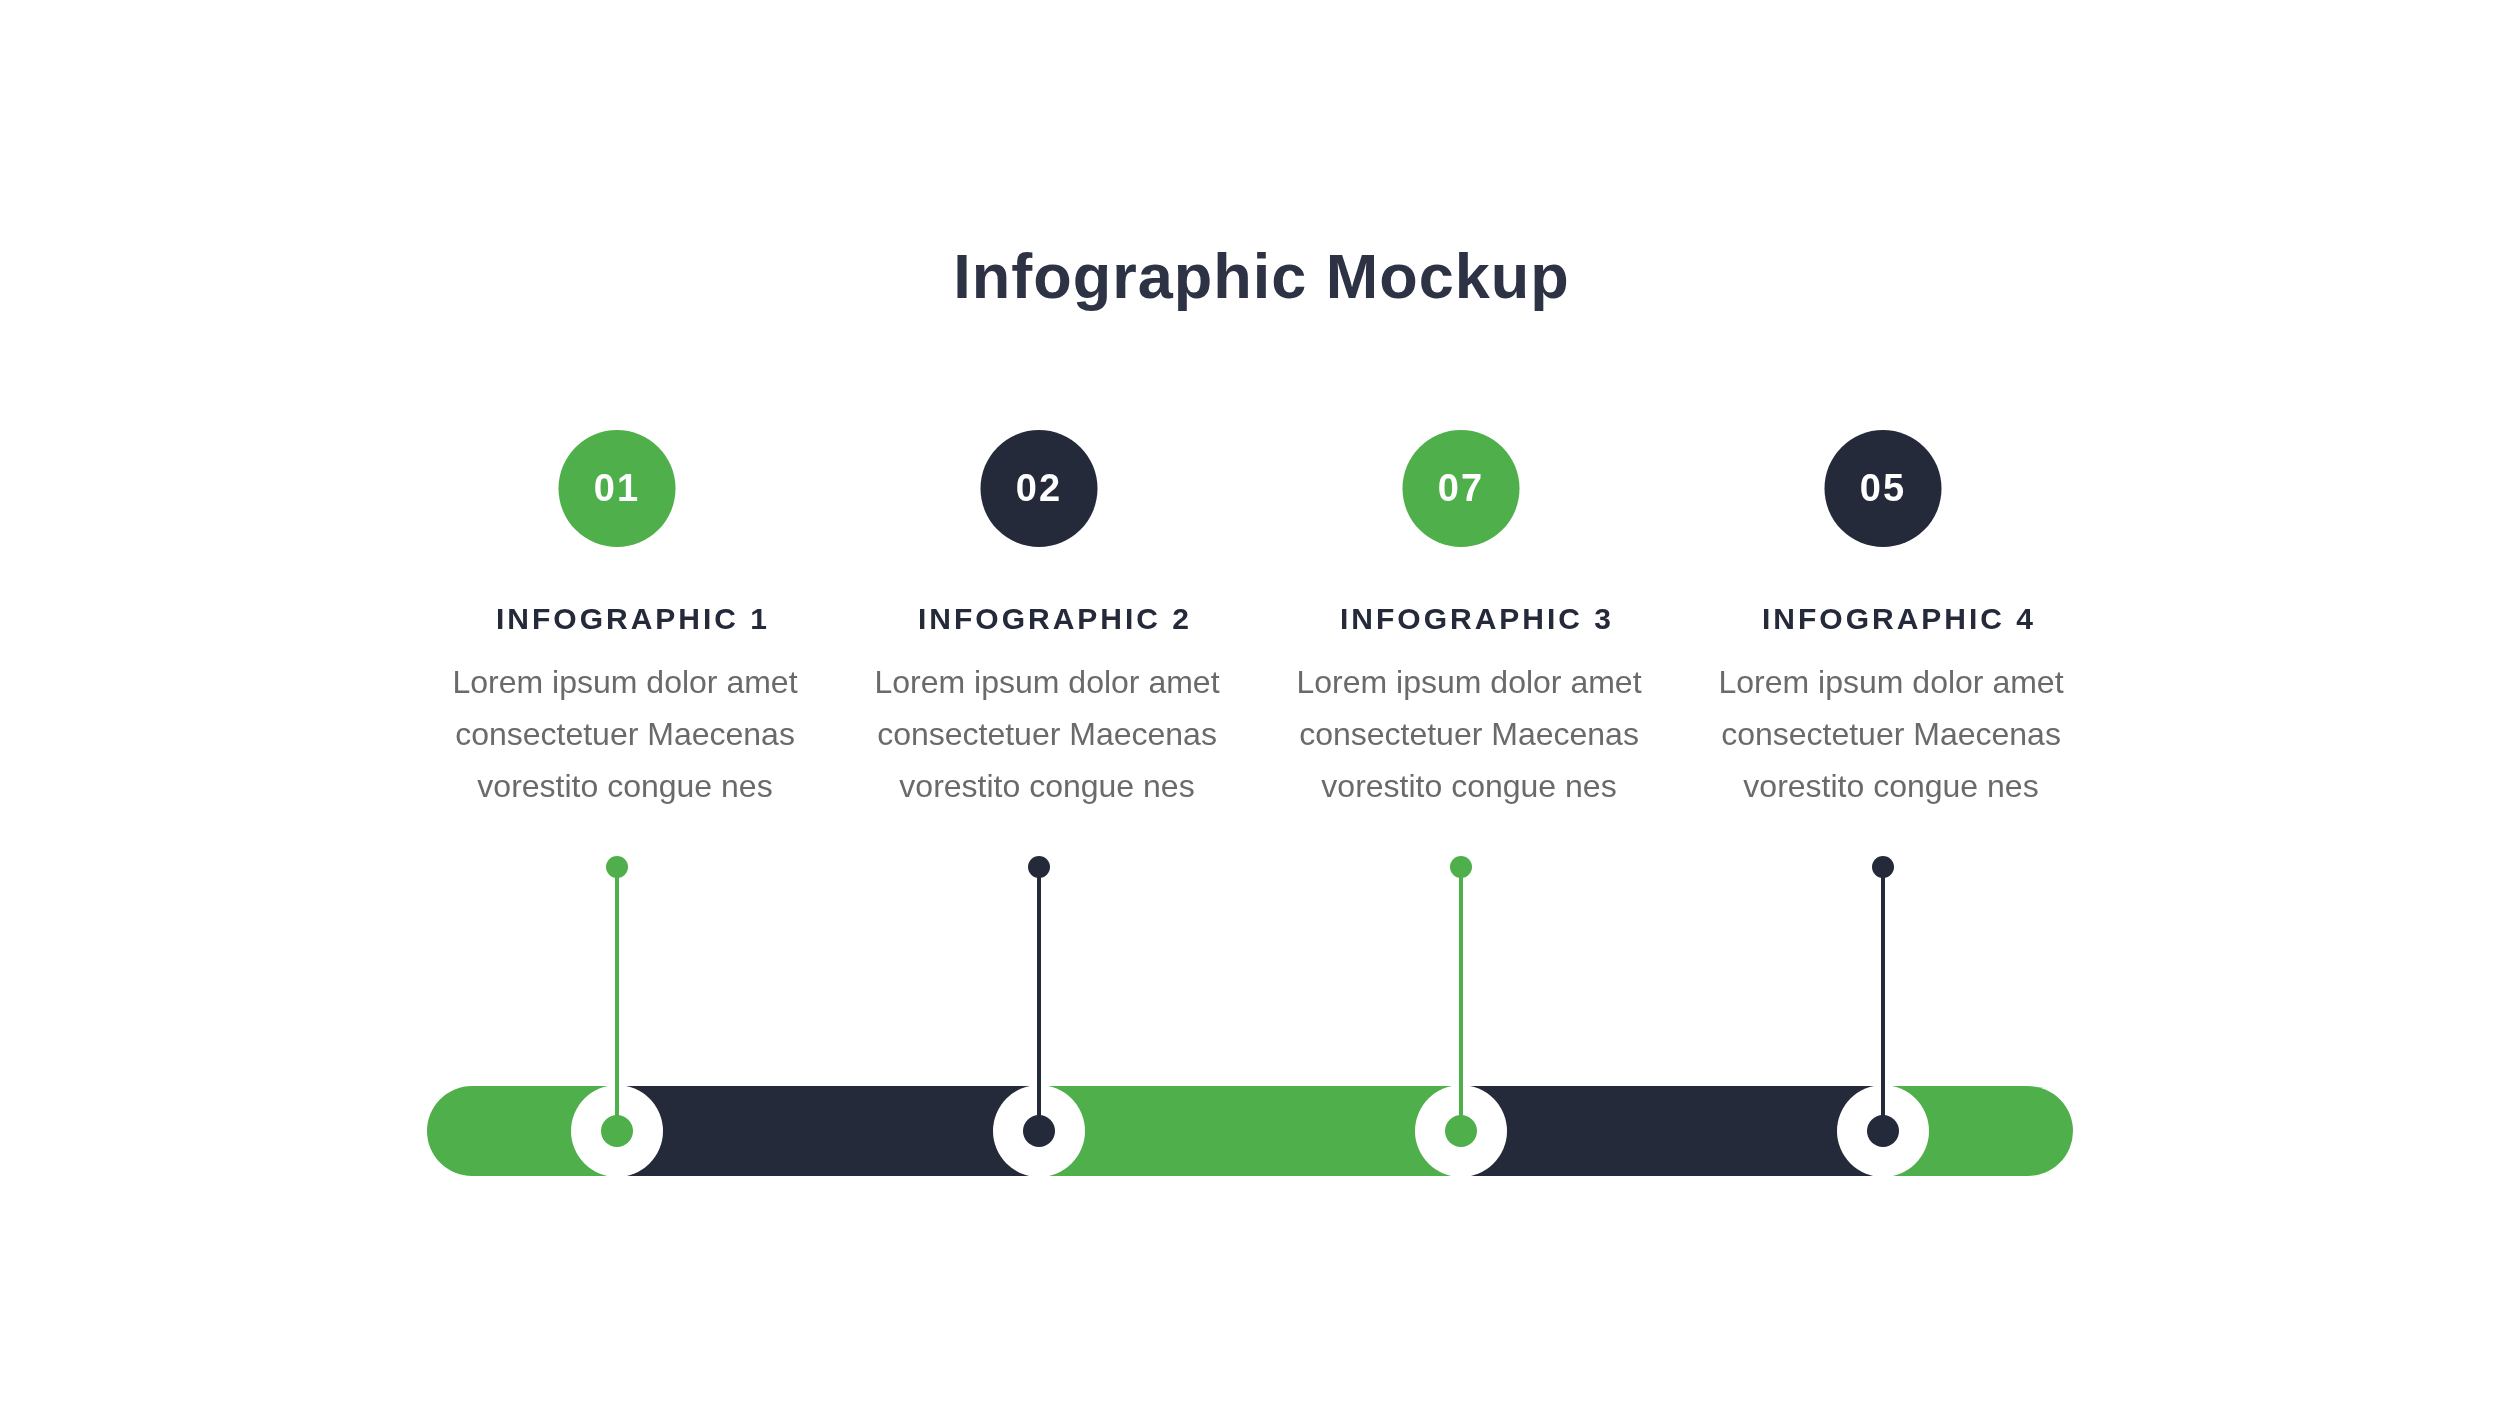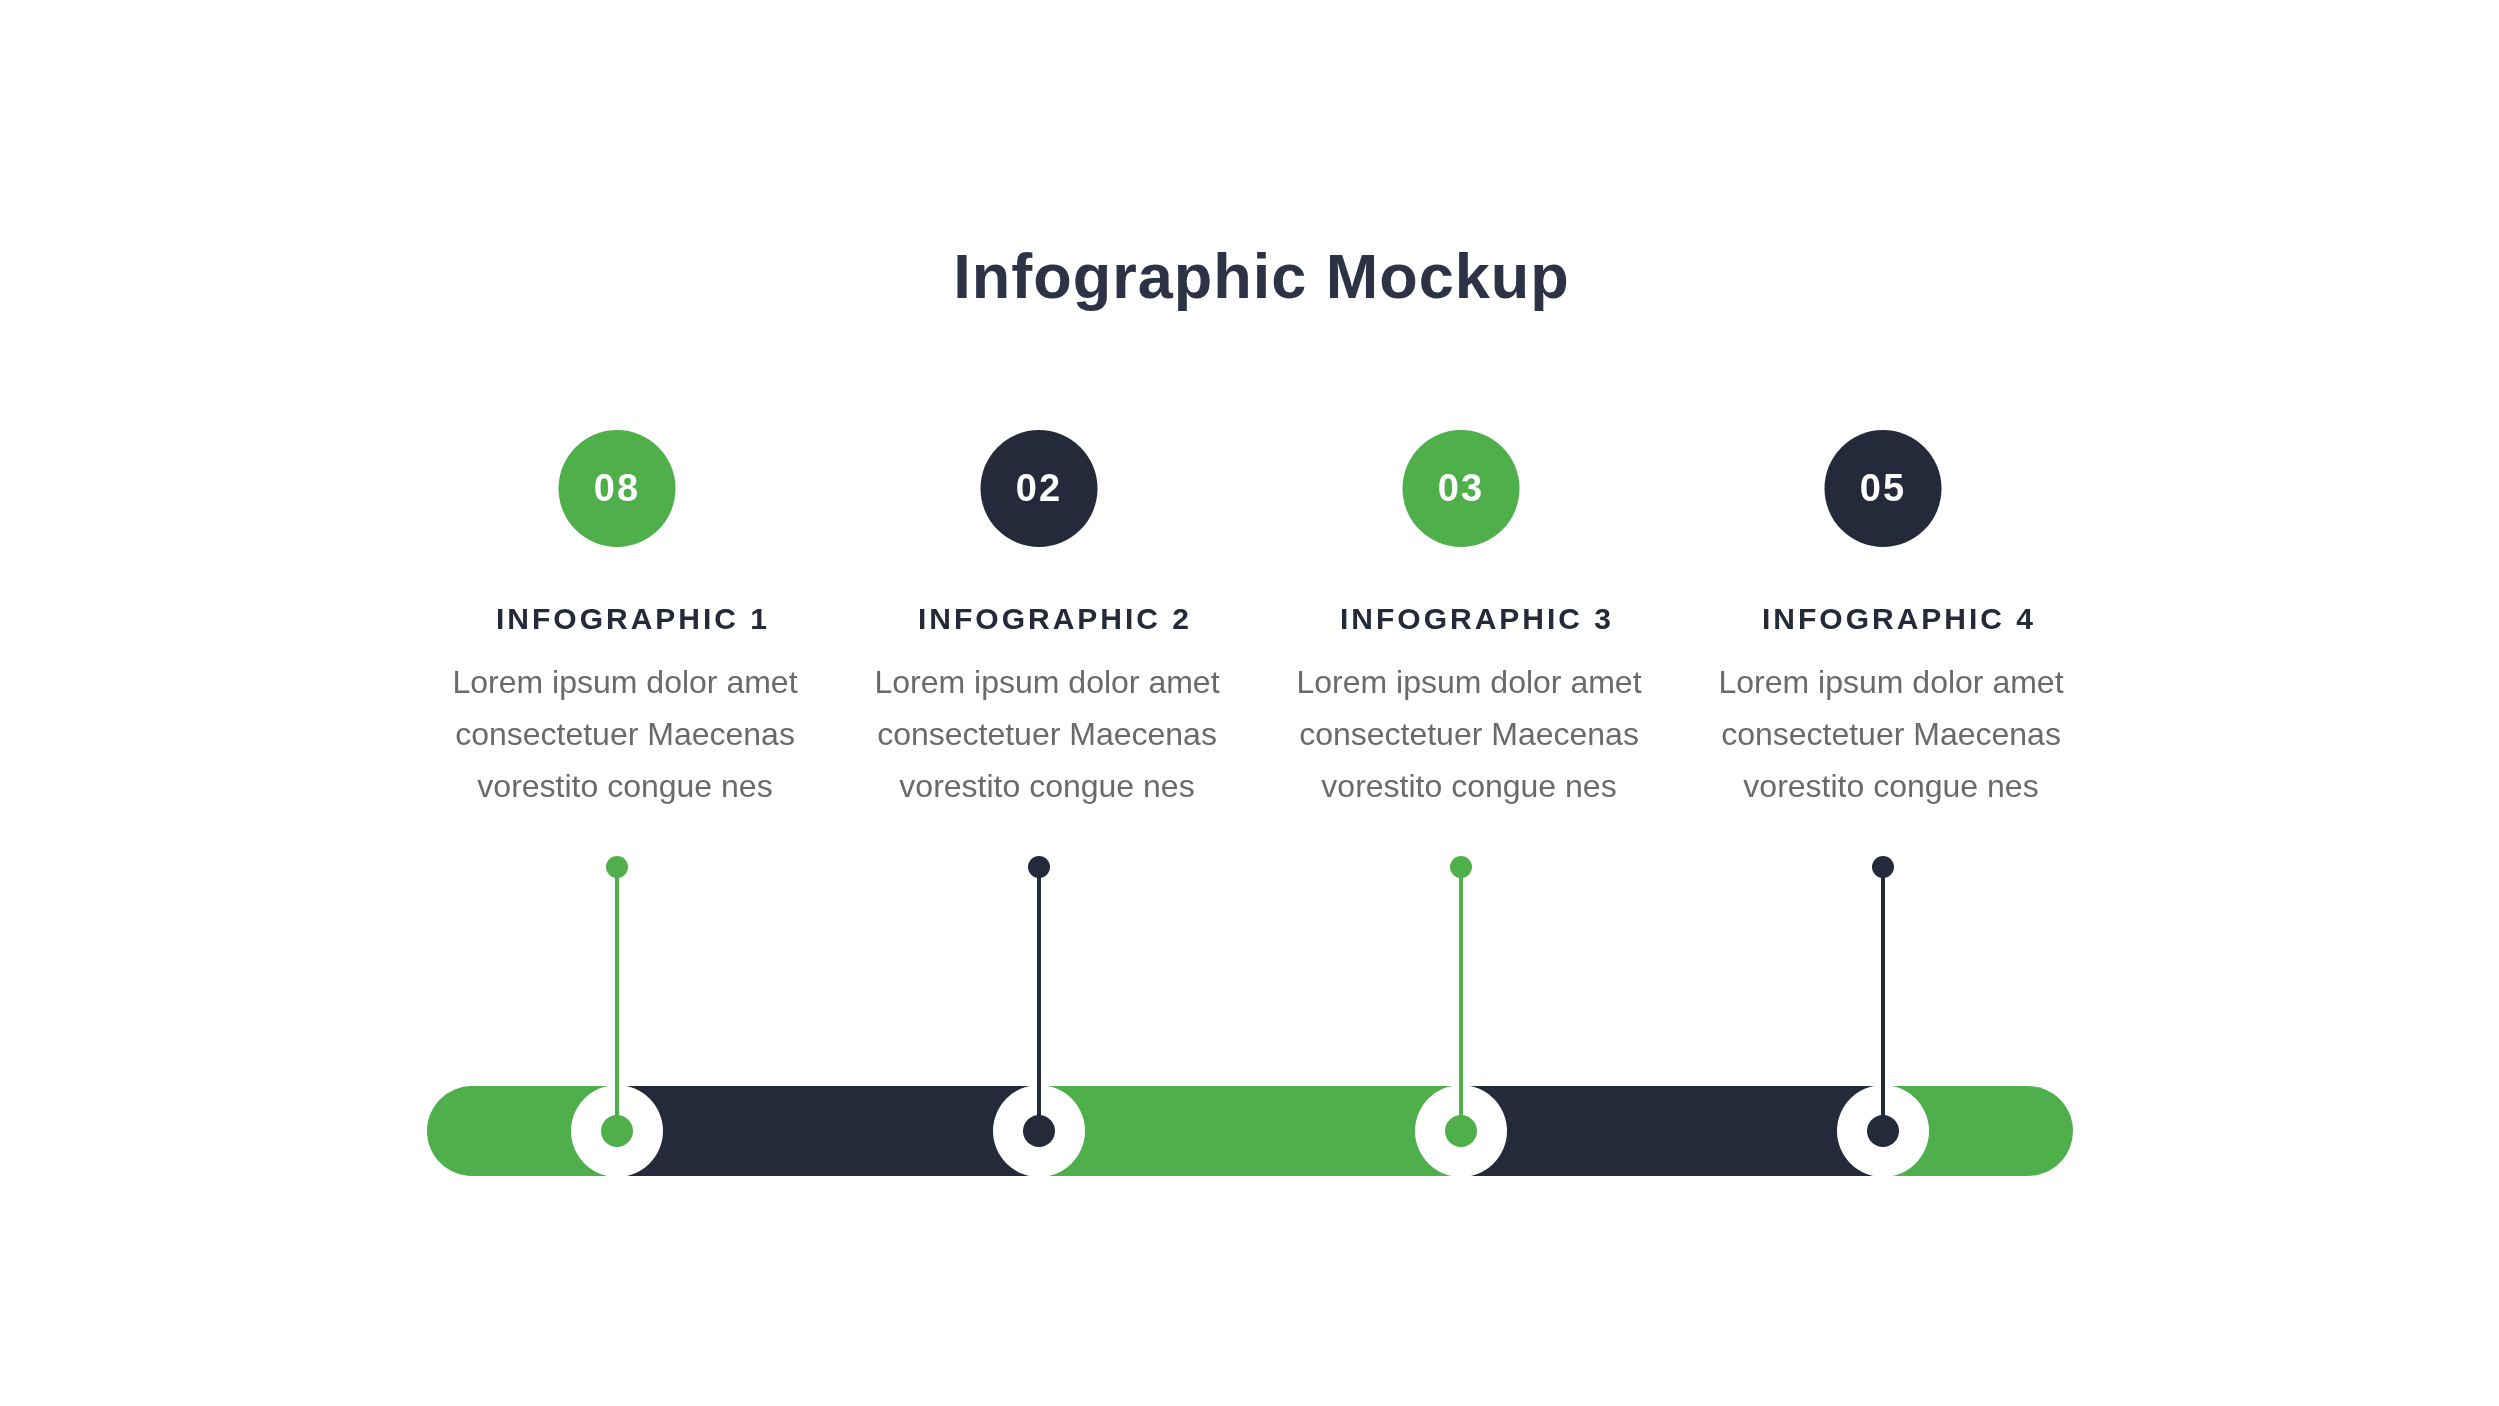--- a/index.html
+++ b/index.html
@@ -70,41 +70,41 @@
 </style>
 </head>
 <body>
 
 <div class="stage">
 
   <h1 class="title">Infographic Mockup</h1>
 
   <section class="column col-0">
     <div class="num-circle accent-green">
-      <span>08</span>
+      <span>01</span>
     </div>
     <h2 class="heading">INFOGRAPHIC 1</h2>
     <p class="body-text">Lorem ipsum dolor amet consectetuer Maecenas vorestito congue nes</p>
     <span class="stem-dot fill-green"></span>
     <span class="stem-line fill-green"></span>
   </section>
 
   <section class="column col-1">
     <div class="num-circle accent-navy">
       <span>02</span>
     </div>
     <h2 class="heading">INFOGRAPHIC 2</h2>
     <p class="body-text">Lorem ipsum dolor amet consectetuer Maecenas vorestito congue nes</p>
     <span class="stem-dot fill-navy"></span>
     <span class="stem-line fill-navy"></span>
   </section>
 
   <section class="column col-2">
     <div class="num-circle accent-green">
-      <span>03</span>
+      <span>07</span>
     </div>
     <h2 class="heading">INFOGRAPHIC 3</h2>
     <p class="body-text">Lorem ipsum dolor amet consectetuer Maecenas vorestito congue nes</p>
     <span class="stem-dot fill-green"></span>
     <span class="stem-line fill-green"></span>
   </section>
 
   <section class="column col-3">
     <div class="num-circle accent-navy">
       <span>05</span>

